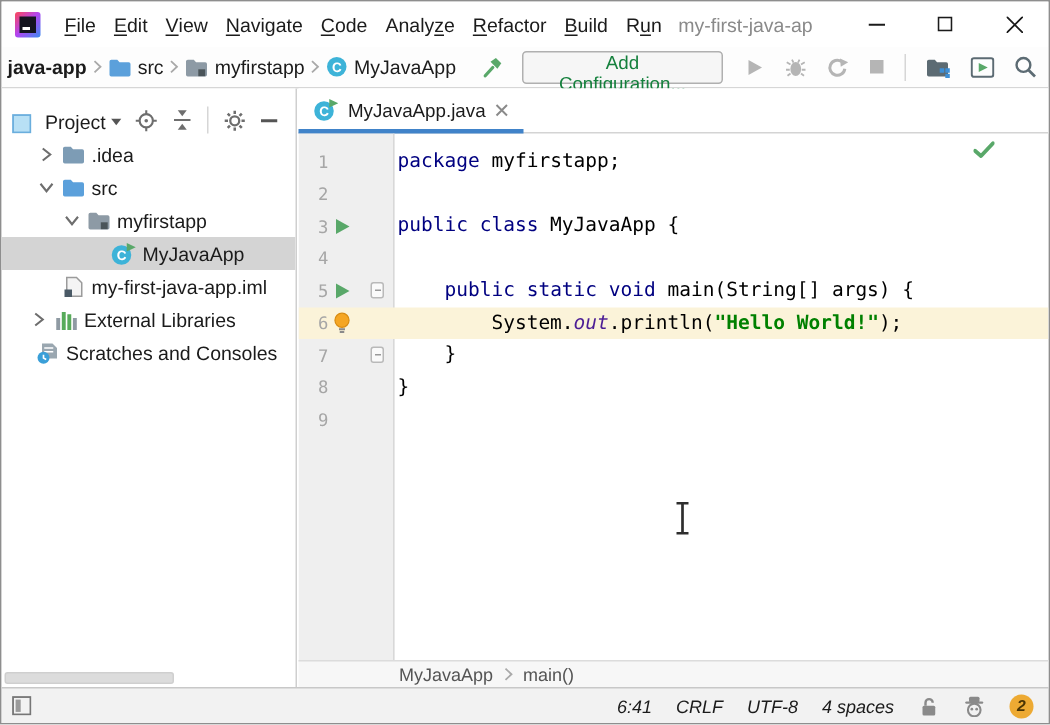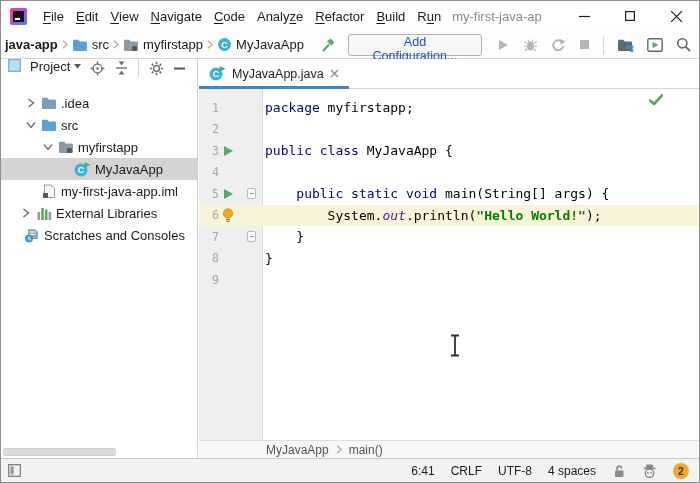--- a/index.html
+++ b/index.html
@@ -23,30 +23,30 @@
   .menu-item u{text-decoration:underline; text-underline-offset:2px;}
   .win-title{color:#8a8a8a; font-size:13px; margin-left:5px; white-space:nowrap;}
   .winbtns{position:absolute; right:0; top:0; height:30px; display:flex;}
   .winbtn{width:46px; height:30px; display:flex; align-items:center; justify-content:center;}
 
   
   .navbar{height:28px; border-bottom:1px solid #d6d6d6; display:flex; align-items:center; padding:0 8px 0 2px; background:#fdfdfd; font-size:13px;}
   .crumb{display:flex; align-items:center; gap:4px; padding:0 2px; white-space:nowrap;}
   .crumb.bold .crumb-label{font-weight:bold;}
   .crumb-sep{margin:0 2px;}
-  .addcfg{height:22px; padding:0 11px; border:1px solid #b0b0b0; border-radius:3px; background:#f6f6f6; font-size:12.5px; color:#1d4ed8; margin:0 14px 0 12px; font-family:"Liberation Sans",sans-serif;}
+  .addcfg{height:22px; padding:0 11px; border:1px solid #b0b0b0; border-radius:3px; background:#f6f6f6; font-size:12.5px; color:#15803d; margin:0 14px 0 12px; font-family:"Liberation Sans",sans-serif;}
   .nav-right{margin-left:auto; display:flex; align-items:center; gap:13px;}
   .vsep{width:1px; height:18px; background:#d6d6d6;}
 
   
   .main{position:absolute; top:58px; left:0; right:0; bottom:24px;}
 
   
   .project{position:absolute; left:0; top:0; bottom:0; width:197px; border-right:1px solid #cfcfcf; background:#fff; overflow:hidden;}
-  .proj-header{height:30px; display:flex; align-items:flex-start; gap:9px; padding:0 7px; font-size:13px;}
+  .proj-header{height:30px; display:flex; align-items:flex-end; gap:9px; padding:0 7px; font-size:13px;}
   .proj-title{display:flex; align-items:center; gap:4px;}
   .tree{padding-top:3px;}
   .tree-row{height:22px; display:flex; align-items:center; font-size:13px; white-space:nowrap; overflow:hidden; cursor:default;}
   .tree-row.selected{background:#d4d4d4;}
   .tw-chev{width:18px; display:flex; justify-content:center; flex:0 0 auto;}
   .tw-icon{width:17px; margin-right:4px; display:flex; justify-content:center; flex:0 0 auto;}
   .tw-label{overflow:hidden;}
   .tw-label.bold{font-weight:bold;}
   .tw-extra{color:#8c8c8c; margin-left:6px; overflow:hidden;}
   .hscroll{position:absolute; left:2px; bottom:2px; width:113px; height:8px; background:#dcdcdc; border:1px solid #cfcfcf; border-radius:2px;}
@@ -71,21 +71,21 @@
   .tok-str{color:#008000; font-weight:bold;}
   .tok-fld{color:#4c1d95; font-style:italic;}
   .tok-pl{color:#000;}
   .check{position:absolute; top:5px; right:36px;}
   .ibeam{position:absolute; left:250px; top:245px;}
   .ed-crumbs{position:absolute; left:0; right:0; bottom:0; height:18px; border-top:1px solid #dcdcdc; background:#f7f7f7; display:flex; align-items:center; gap:7px; padding-left:67px; font-size:12px; color:#555;}
 
   
   .statusbar{position:absolute; left:0; right:0; bottom:0; height:24px; border-top:1px solid #c8c8c8; background:#f2f2f2; display:flex; align-items:center; padding:0 10px 0 7px; font-size:12px;}
   .status-msg{margin-left:8px; white-space:nowrap;}
-  .status-right{margin-left:auto; display:flex; align-items:center; gap:16px;}
+  .status-right{margin-left:auto; display:flex; align-items:center; gap:16px;font-style:italic;}
   .badge{width:16px; height:16px; border-radius:50%; background:#edaa33; color:#4a3404; font-size:10.5px; font-weight:bold; display:flex; align-items:center; justify-content:center;}
 </style>
 </head>
 <body>
 
 <div class="window">
 
   <div class="titlebar">
     <div class="logo"></div>
     <div id="menus" style="display:flex">

